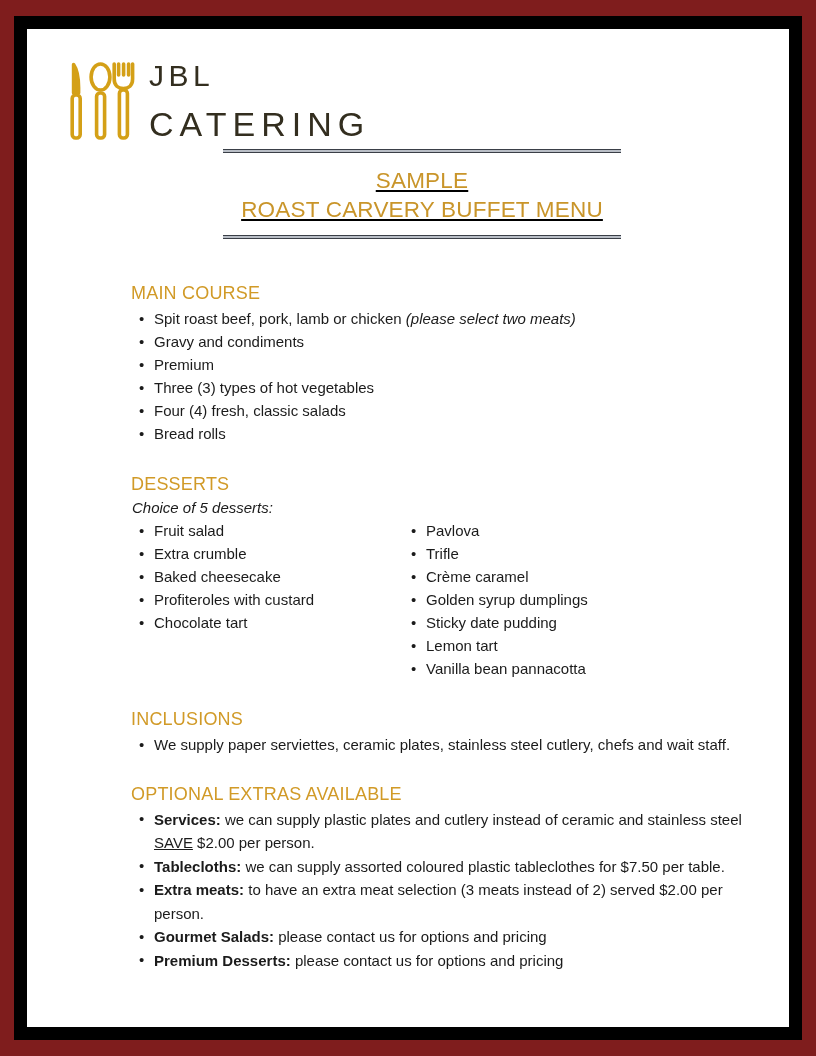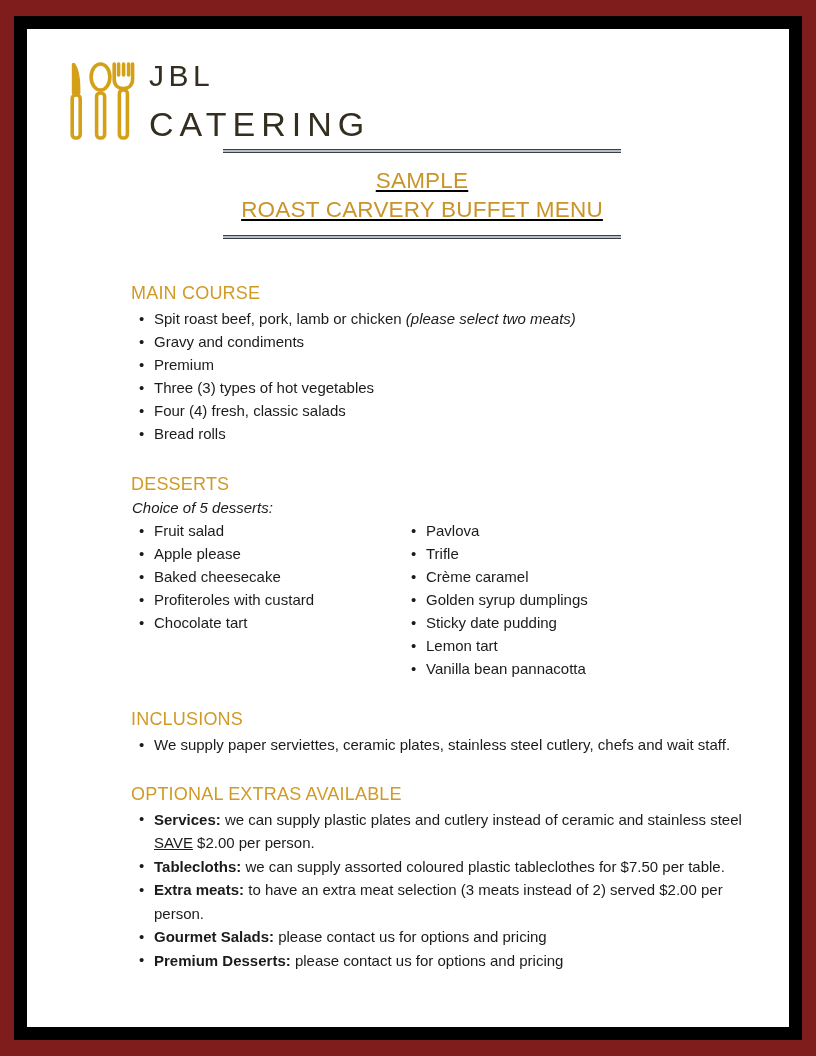--- a/index.html
+++ b/index.html
@@ -235,21 +235,21 @@
         </div>
 
         <div class="gap-lg"></div>
 
         <div class="section">
           <div class="section-heading">DESSERTS</div>
           <div class="subhead">Choice of 5 desserts:</div>
           <div class="two-col">
             <ul class="items col-left">
               <li><span>Fruit salad</span></li>
-              <li><span>Apple please</span></li>
+              <li><span>Extra crumble</span></li>
               <li><span>Baked cheesecake</span></li>
               <li><span>Profiteroles with custard</span></li>
               <li><span>Chocolate tart</span></li>
             </ul>
             <ul class="items col-right">
               <li><span>Pavlova</span></li>
               <li><span>Trifle</span></li>
               <li><span>Crème caramel</span></li>
               <li><span>Golden syrup dumplings</span></li>
               <li><span>Sticky date pudding</span></li>

